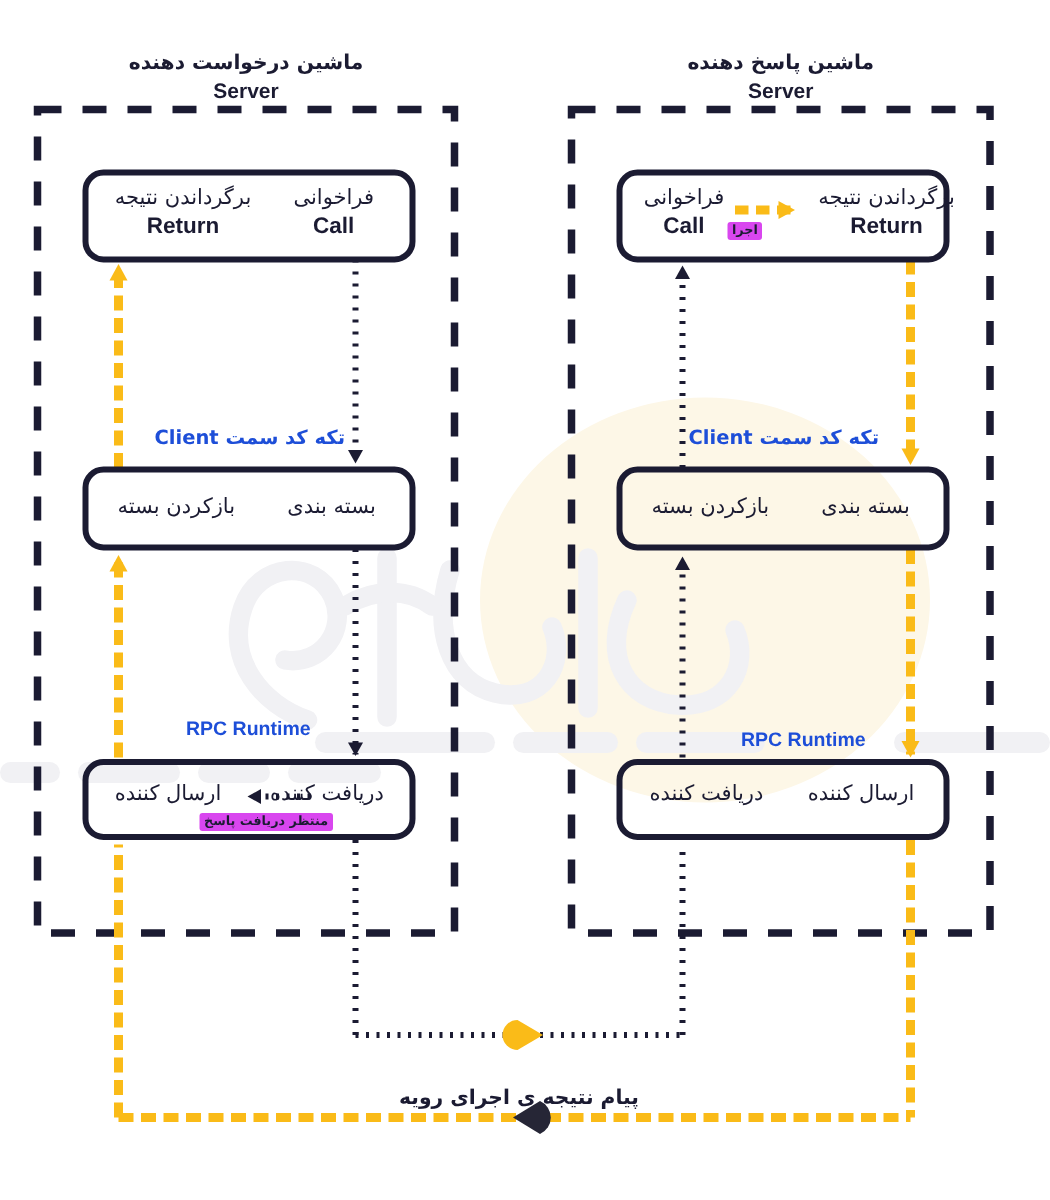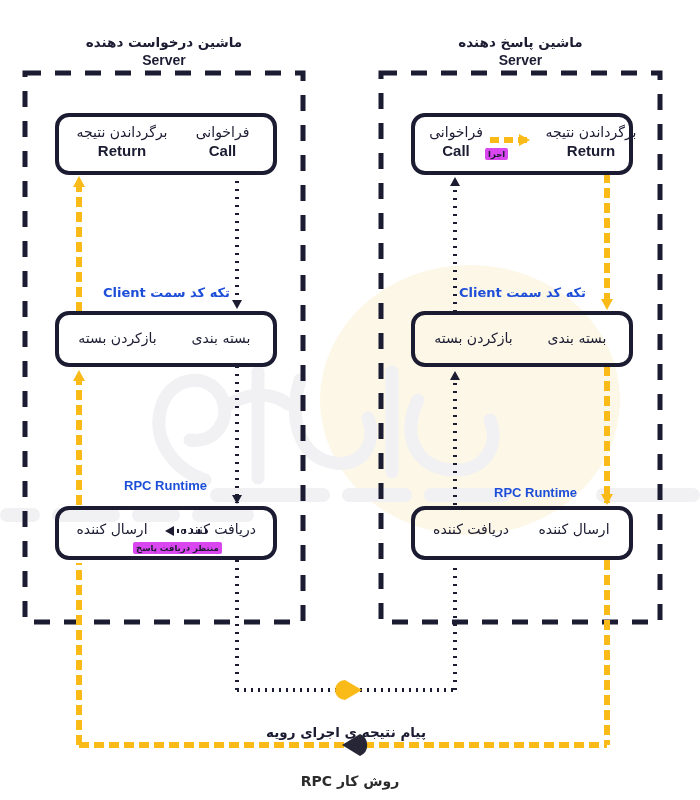--- a/index.html
+++ b/index.html
@@ -206,17 +206,14 @@
     <div class="cellfa">ارسال کننده</div>
   </div>
   <div class="node-text" style="left:416px;top:521px;width:110px;">
     <div class="cellfa">دریافت کننده</div>
   </div>
 
   <div class="msg-label" style="left:237px;top:724px;width:218px;">
     <span>پیام نتیجه ی اجرای رویه</span>
   </div>
 
-  <div class="caption" style="top:773px;">
-    <span>روش کار RPC</span>
-  </div>
 
 </div>
 
 </body></html>

